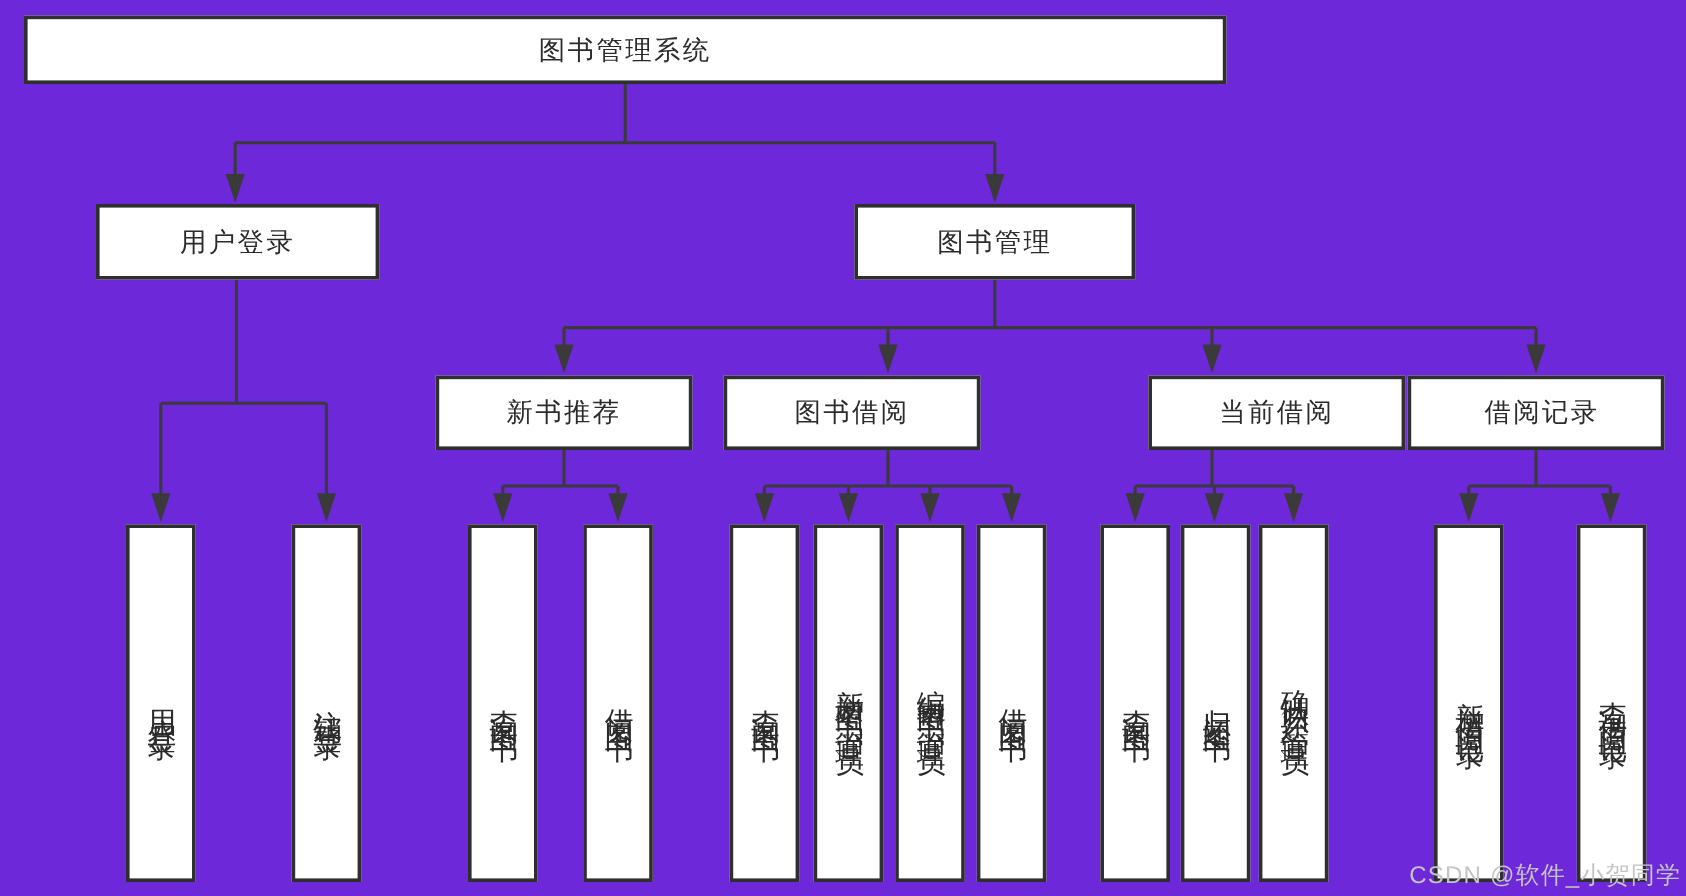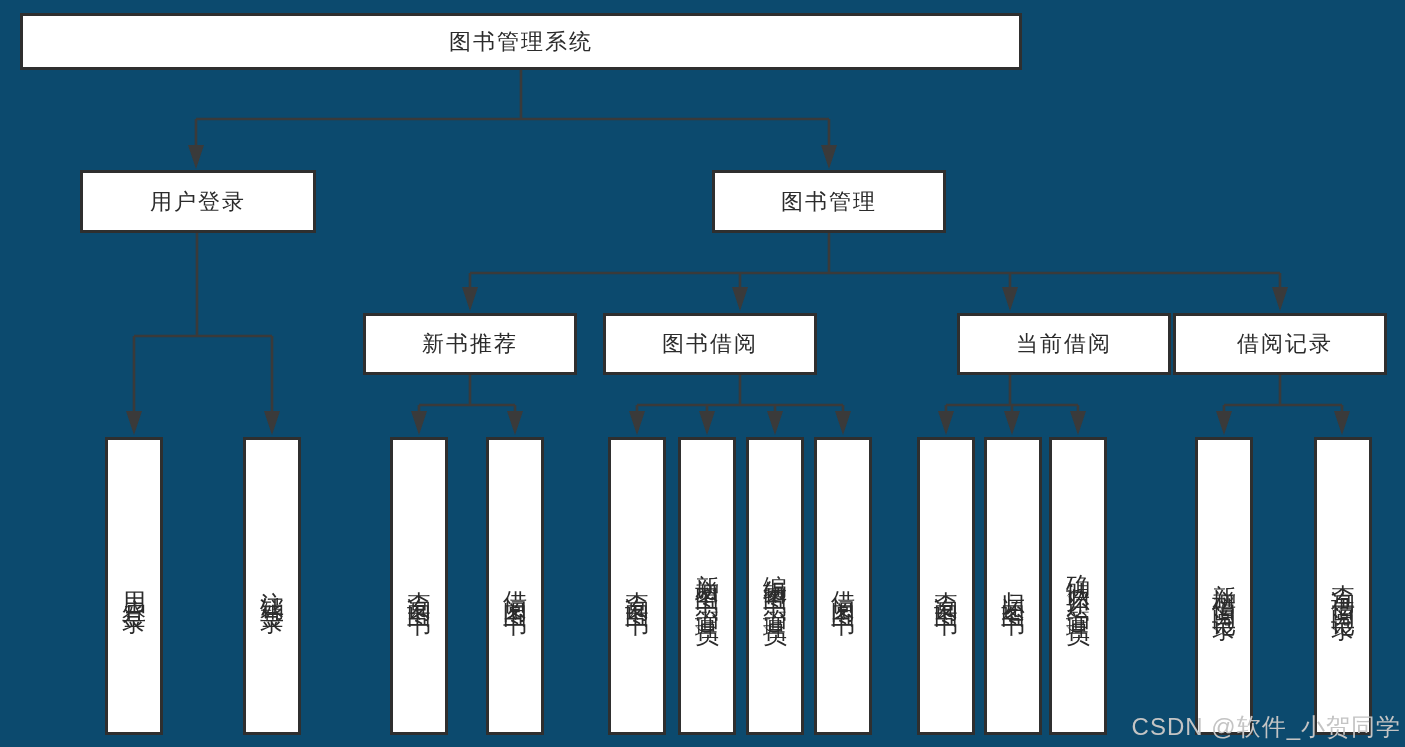--- a/index.html
+++ b/index.html
@@ -1,18 +1,18 @@
 <!DOCTYPE html>
 <html><head>
 <meta charset="utf-8">
 <style>
   html,body{margin:0;padding:0;background:#ffffff;}
   body{font-family:"Liberation Sans","DejaVu Sans",sans-serif;}
   .stage{
-    position:relative;width:1405px;height:747px;background:#0c4a6e;overflow:hidden;
+    position:relative;width:1405px;height:747px;background:#6d28d9;overflow:hidden;
   }
   .wires{position:absolute;left:0;top:0;z-index:1;}
   .box{
     position:absolute;z-index:2;background:#ffffff;border:3px solid #2f2f2f;
     box-sizing:border-box;display:flex;align-items:center;justify-content:center;
     color:#2b2b2b;
   }
   .h-box{font-size:22px;letter-spacing:2px;white-space:nowrap;}
   .v-box span{
     writing-mode:vertical-rl;text-orientation:mixed;
@@ -30,21 +30,21 @@
   
   .leaf{top:437px;width:58px;height:298px;}
   .p-lf1{left:105px;}  .p-lf2{left:243px;}
   .p-lf3{left:390px;}  .p-lf4{left:486px;}
   .p-lf5{left:608px;}  .p-lf6{left:678px;}
   .p-lf7{left:746px;}  .p-lf8{left:814px;}
   .p-lf9{left:917px;}  .p-lf10{left:984px;} .p-lf11{left:1049px;}
   .p-lf12{left:1195px;}.p-lf13{left:1314px;}
   .watermark{
     position:absolute;right:4px;bottom:4px;z-index:3;
-    font-size:24px;letter-spacing:1px;color:#c4c4c4;white-space:nowrap;
+    font-size:20px;letter-spacing:1px;color:#c4c4c4;white-space:nowrap;
   }
 </style>
 </head>
 <body>
 
 <div class="stage">
 
   <svg class="wires" width="1405" height="747" viewBox="0 0 1405 747">
     <path d="M521 69 V119 M196 119 H829 M196 119 V148 M829 119 V148
              M197 233 V336 M134 336 H272 M134 336 V414 M272 336 V414

